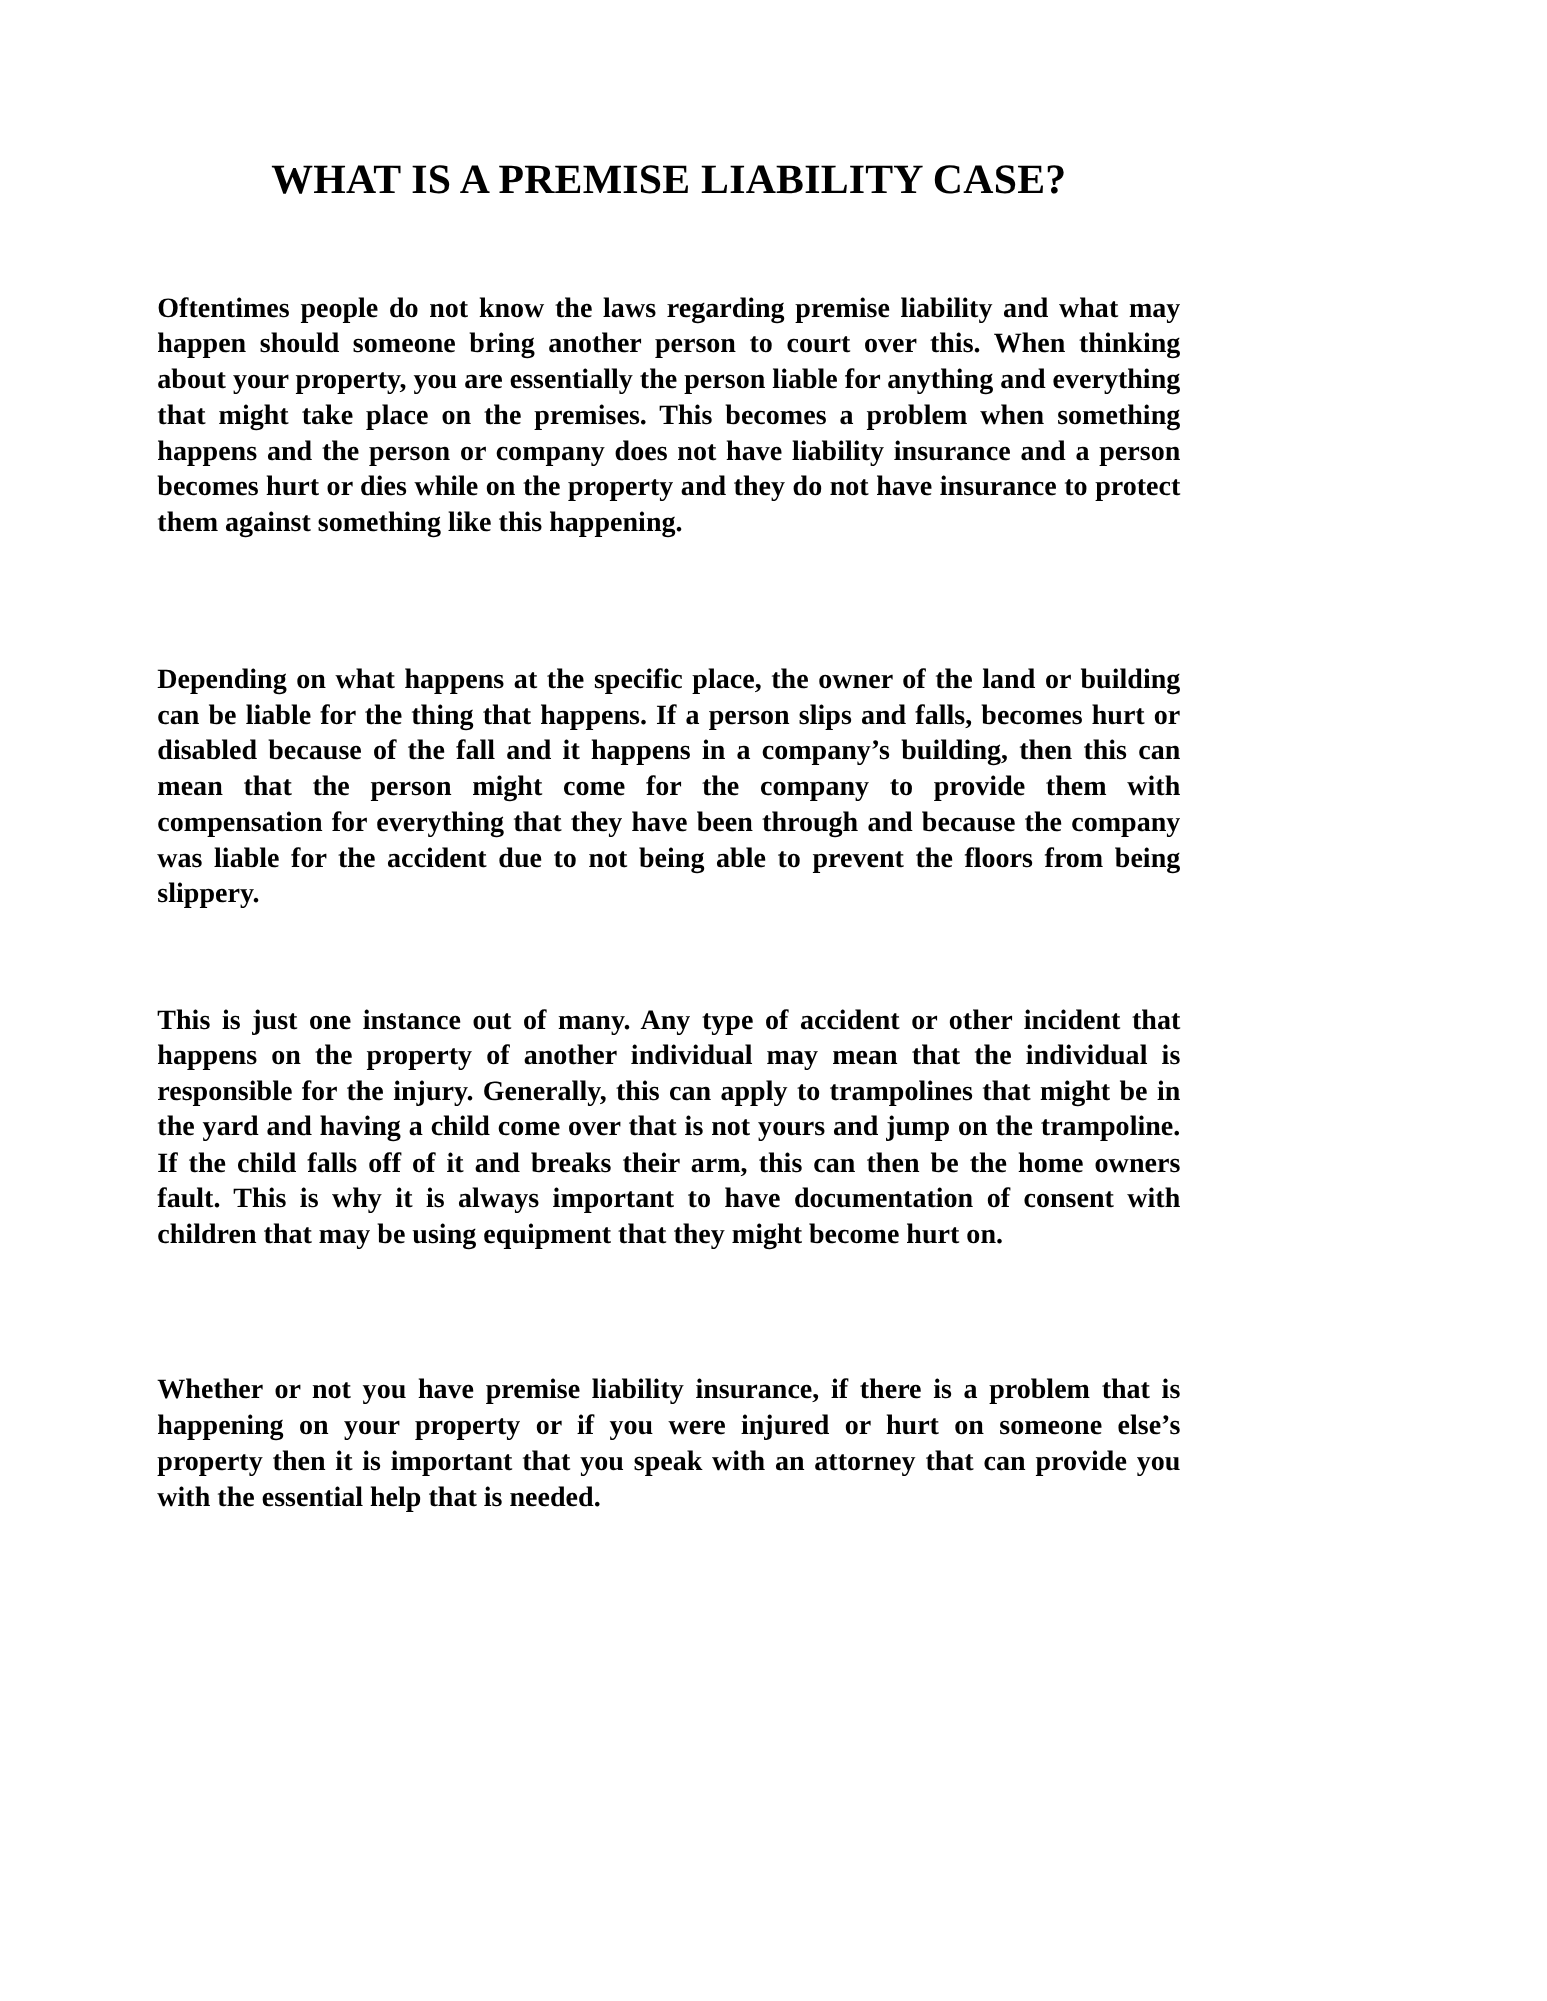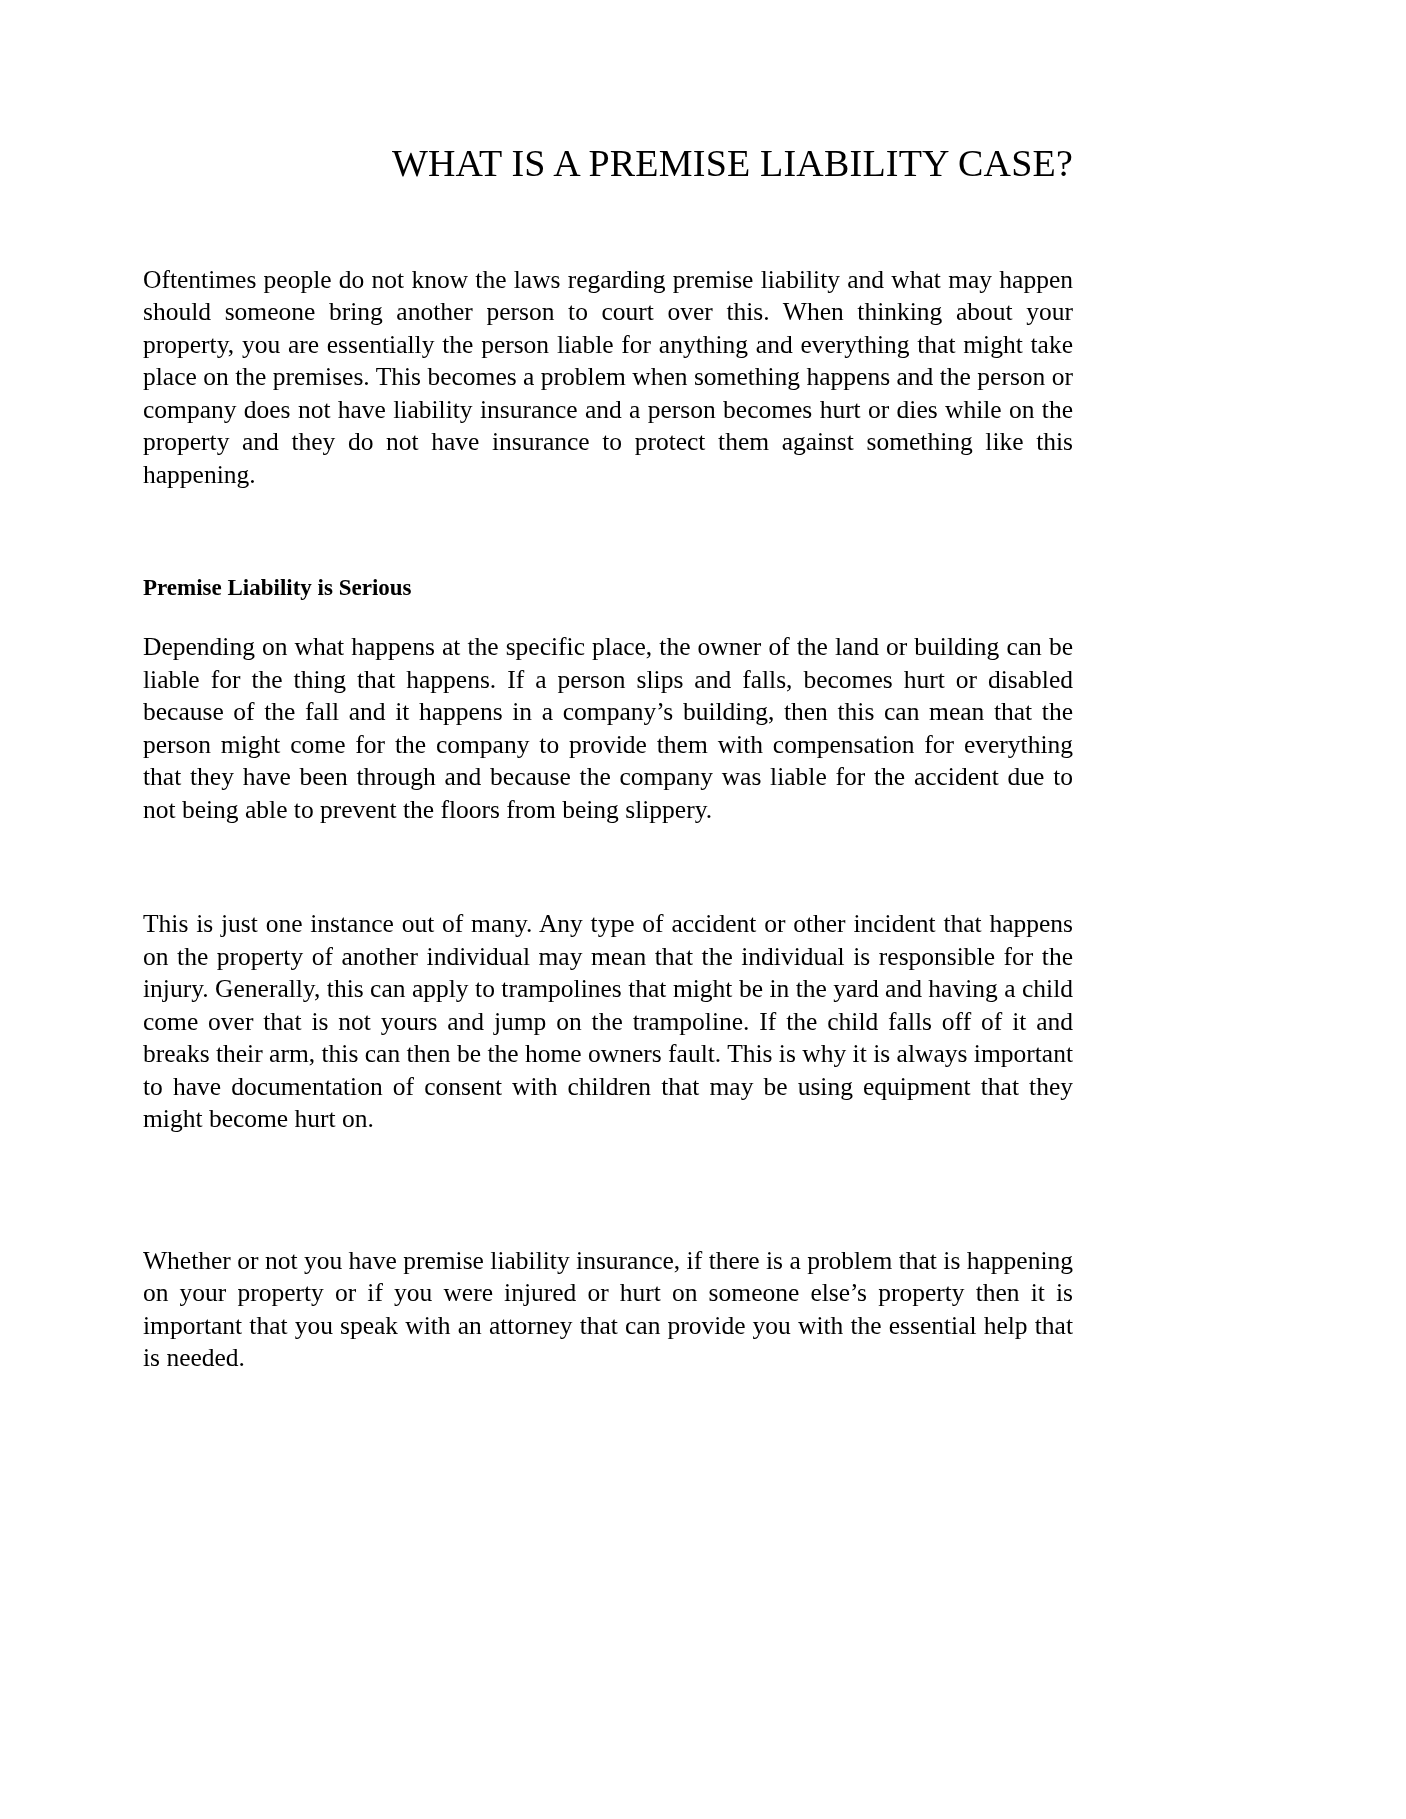--- a/index.html
+++ b/index.html
@@ -27,36 +27,37 @@
 
   .content {
     position: absolute;
     left: 143px;
     top: 0;
     width: 930px;
   }
 
   .doc-title {
     font-size: 38px;
-    font-weight: normal;
+    font-weight: bold;
     line-height: 1.15;
     letter-spacing: 0.2px;
     margin: 0;
     padding-top: 142px;
-    text-align: right;
+    text-align: center;
     font-family: "Liberation Serif", "DejaVu Serif", serif;
   }
 
   .para {
     font-size: 25.5px;
     line-height: 32.5px;
     text-align: justify;
     text-justify: inter-word;
     margin: 0;
     font-family: "Liberation Serif", "DejaVu Serif", serif;
+    font-weight: bold;
   }
 
   .section-heading {
     font-size: 23px;
     font-weight: bold;
     line-height: 30px;
     margin: 0;
     text-align: left;
     font-family: "Liberation Serif", "DejaVu Serif", serif;
   }
@@ -76,21 +77,20 @@
   <div class="content">
 
     <h1 class="doc-title">WHAT IS A PREMISE LIABILITY CASE?</h1>
 
     <div class="gap-title-p1"></div>
 
     <p class="para">Oftentimes people do not know the laws regarding premise liability and what may happen should someone bring another person to court over this.  When thinking about your property, you are essentially the person liable for anything and everything that might take place on the premises.  This becomes a problem when something happens and the person or company does not have liability insurance and a person becomes hurt or dies while on the property and they do not have insurance to protect them against something like this happening.</p>
 
     <div class="gap-p1-h1"></div>
 
-    <h2 class="section-heading">Premise Liability is Serious</h2>
 
     <div class="gap-h1-p2"></div>
 
     <p class="para">Depending on what happens at the specific place, the owner of the land or building can be liable for the thing that happens.  If a person slips and falls, becomes hurt or disabled because of the fall and it happens in a company’s building, then this can mean that the person might come for the company to provide them with compensation for everything that they have been through and because the company was liable for the accident due to not being able to prevent the floors from being slippery.</p>
 
     <div class="gap-p2-p3"></div>
 
     <p class="para">This is just one instance out of many.  Any type of accident or other incident that happens on the property of another individual may mean that the individual is responsible for the injury.  Generally, this can apply to trampolines that might be in the yard and having a child come over that is not yours and jump on the trampoline.  If the child falls off of it and breaks their arm, this can then be the home owners fault.  This is why it is always important to have documentation of consent with children that may be using equipment that they might become hurt on.</p>
 
     <div class="gap-p3-h2"></div>

